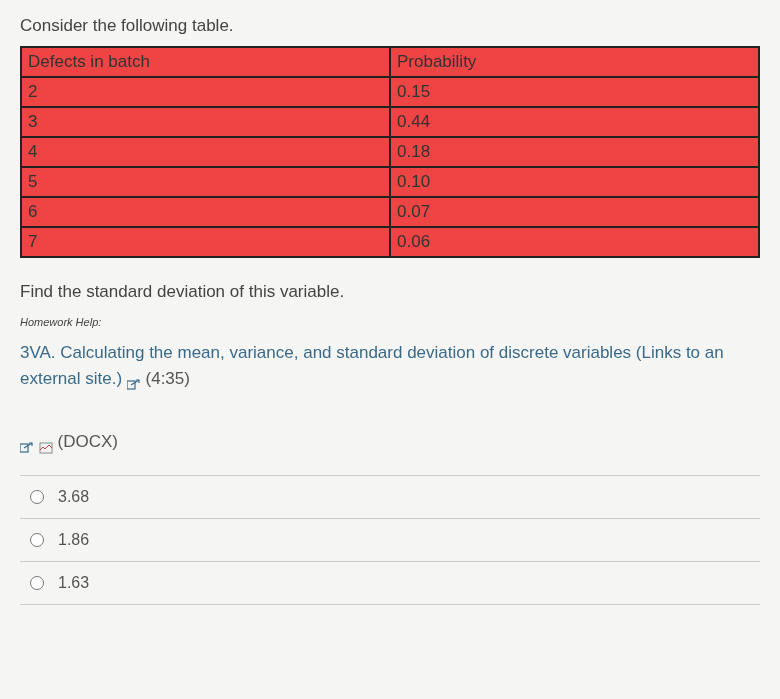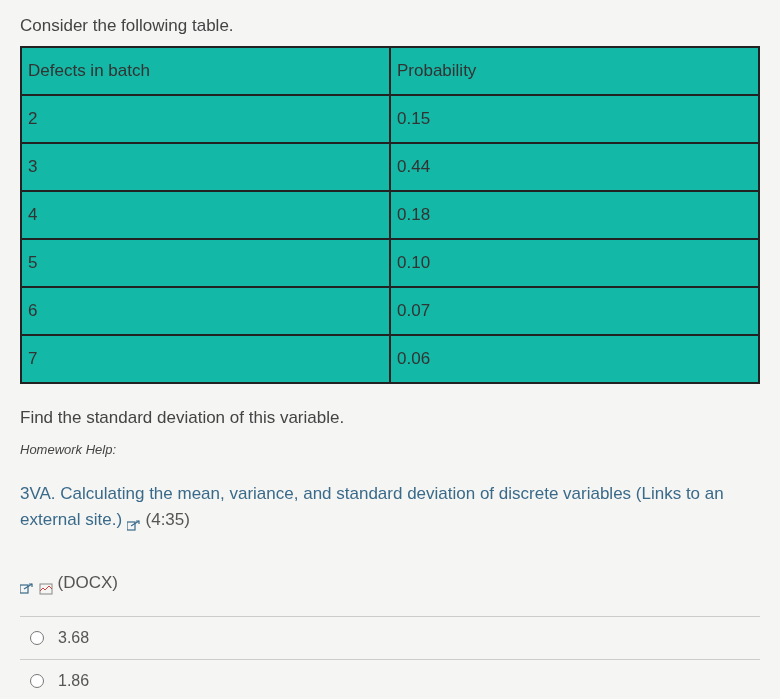--- a/index.html
+++ b/index.html
@@ -19,38 +19,38 @@
       color: #444;
       margin-bottom: 10px;
     }
     table {
       border-collapse: collapse;
       width: 100%;
       margin-bottom: 24px;
     }
     td {
       border: 2px solid #222;
-      padding: 13px 6px;
+      padding: 4px 6px;
       font-size: 17px;
       color: #333;
-      background: #14b8a6;
+      background: #ef4444;
     }
     td.header {
       font-weight: normal;
     }
     .instruction {
       font-size: 17px;
       color: #444;
       margin-bottom: 14px;
     }
     .help-title {
       font-style: italic;
-      font-size: 13px;
+      font-size: 11px;
       color: #444;
-      margin-bottom: 24px;
+      margin-bottom: 12px;
     }
     .link-line {
       font-size: 17px;
       margin-bottom: 12px;
       line-height: 1.5;
     }
     .link-text {
       color: #3a6a8a;
     }
     .paren-text {

